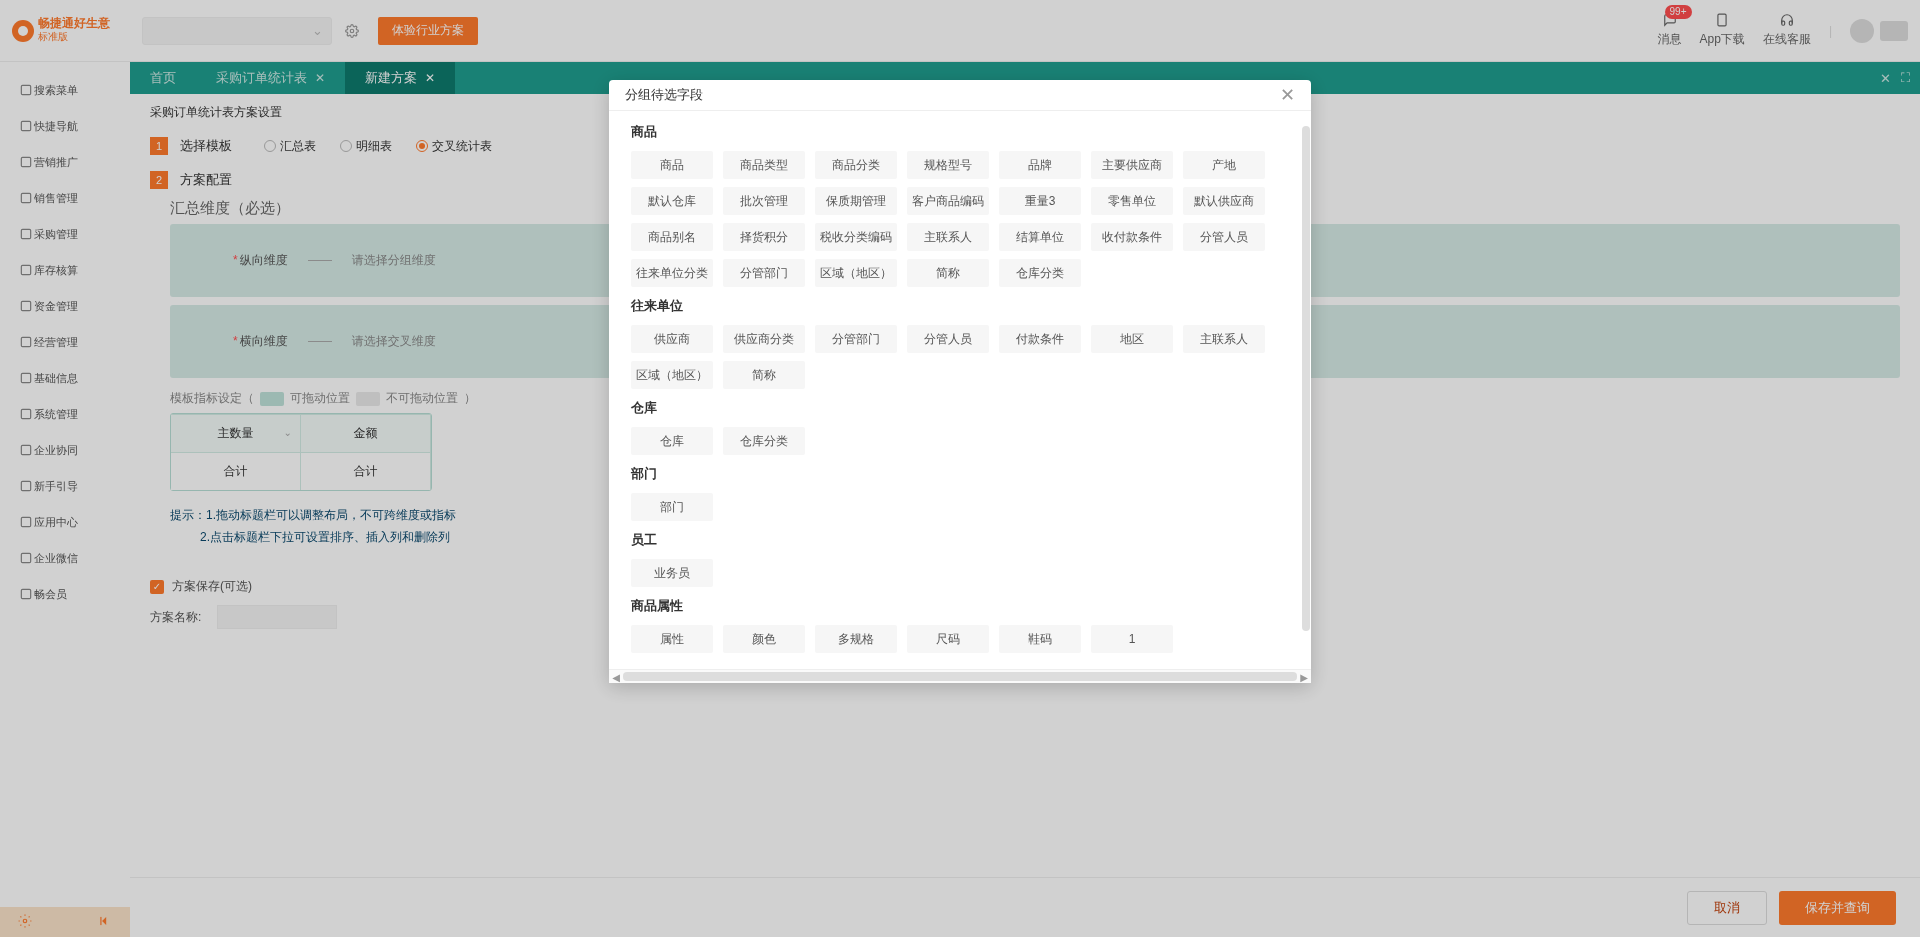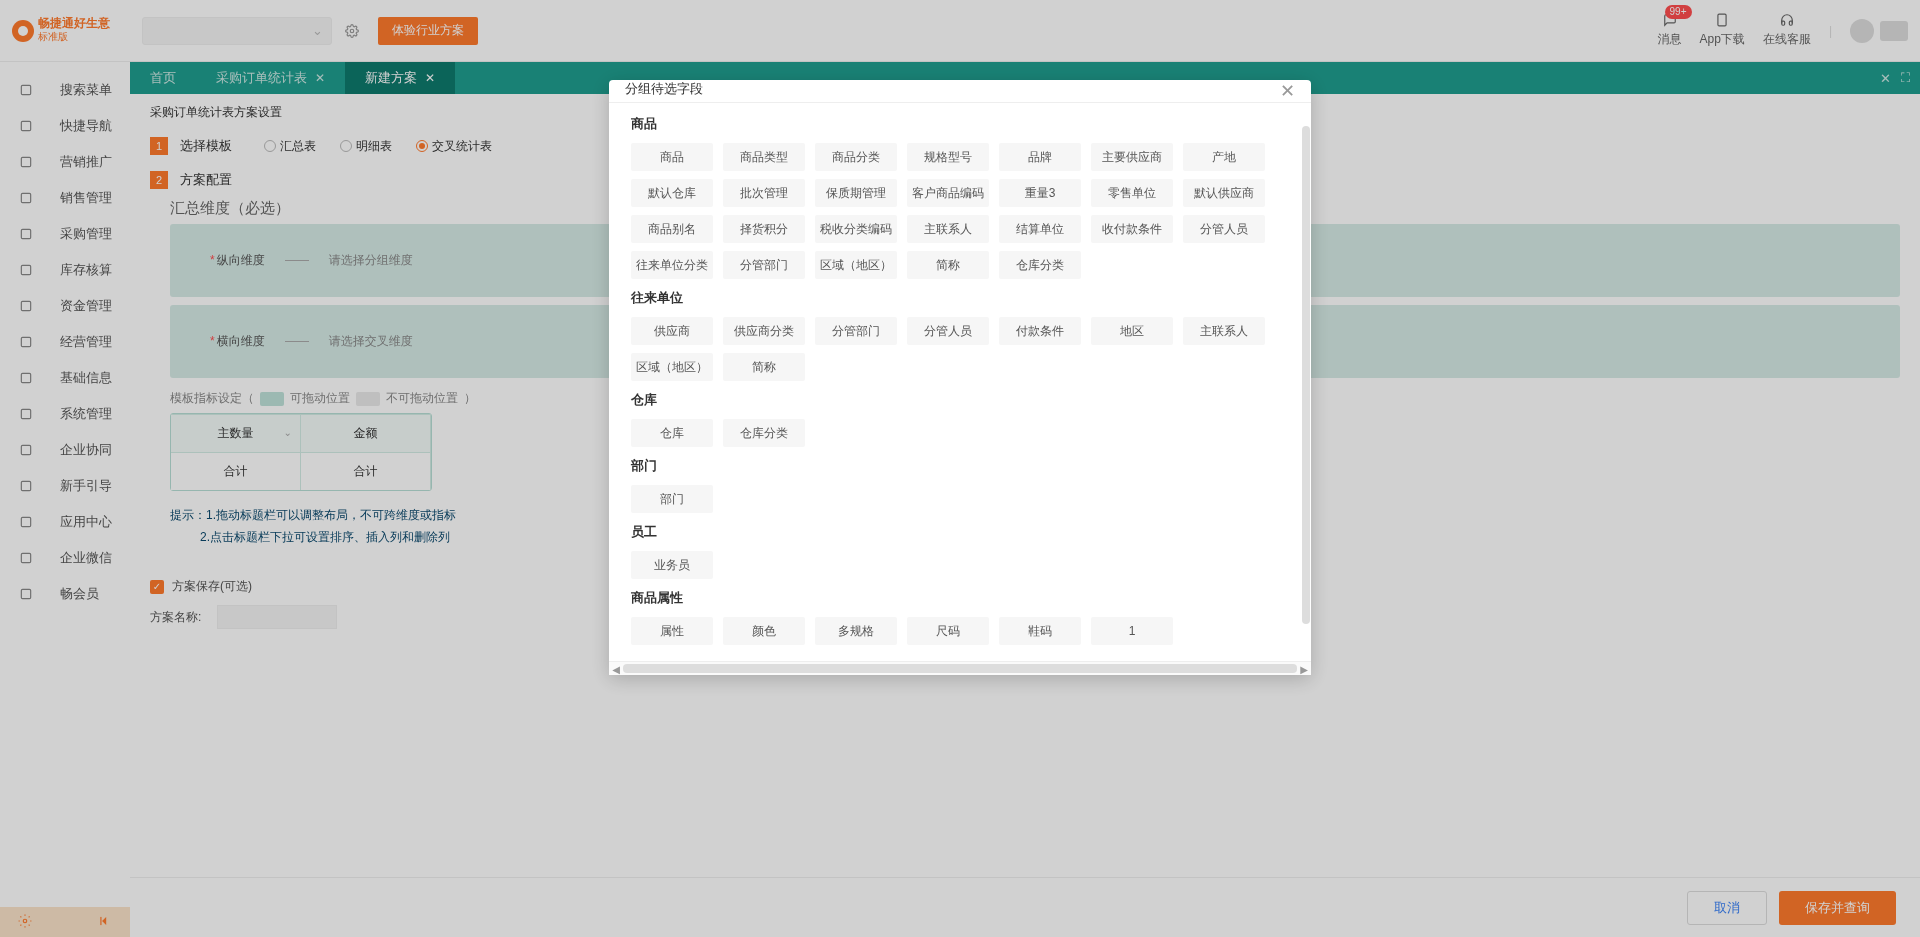--- a/index.html
+++ b/index.html
@@ -21,21 +21,21 @@
 .hdr-item { display: flex; align-items: center; gap: 4px; cursor: pointer; flex-direction: column; }
 .badge { position: relative; }
 .badge-dot { position: absolute; top: -8px; right: -10px; background: #ff4d4f; color: #fff; font-size: 10px; border-radius: 8px; padding: 0 5px; line-height: 14px; }
 .avatar-block { display: flex; align-items: center; gap: 6px; }
 .avatar { width: 24px; height: 24px; border-radius: 50%; background: #ddd; }
 .avatar-rect { width: 28px; height: 20px; background: #ddd; border-radius: 3px; }
 
 
 .body { flex: 1; display: flex; min-height: 0; }
 .sidebar { width: 130px; background: #fff; padding-top: 10px; display: flex; flex-direction: column; }
-.side-item { display: flex; align-items: center; gap: 26px; height: 36px; padding: 0 18px; color: #555; cursor: pointer; font-size: 13px; }
+.side-item { display: flex; align-items: center; gap: 0; height: 36px; padding: 0 18px; color: #555; cursor: pointer; font-size: 11px; }
 .side-icon { width: 16px; height: 16px; color: #888; display: inline-flex; align-items: center; justify-content: center; }
 .side-footer { margin-top: auto; height: 30px; background: #f5b87a66; display: flex; align-items: center; justify-content: space-between; padding: 0 18px; color: #ff7a2d; }
 
 .main { flex: 1; display: flex; flex-direction: column; background: #e4eceb; min-width: 0; }
 
 
 .tabs { height: 32px; background: #1f9e8f; display: flex; align-items: stretch; }
 .tab { padding: 0 20px; display: flex; align-items: center; gap: 8px; color: #cfe9e5; font-size: 13px; cursor: pointer; position: relative; text-align: right; }
 .tab.active { background: #0e7a6d; color: #fff; }
 .tab .close { font-size: 12px; }
@@ -50,21 +50,21 @@
 .step-num { width: 18px; height: 18px; background: #ff7a2d; color: #fff; font-size: 11px; display: flex; align-items: center; justify-content: center; }
 .step-label { font-size: 13px; }
 .radio-group { display: flex; gap: 24px; margin-left: 20px; }
 .radio { display: flex; align-items: center; gap: 4px; font-size: 12px; }
 .radio-dot { width: 12px; height: 12px; border: 1px solid #bbb; border-radius: 50%; display: inline-block; position: relative; }
 .radio.sel .radio-dot { border-color: #ff7a2d; }
 .radio.sel .radio-dot::after { content: ""; position: absolute; left: 2px; top: 2px; width: 6px; height: 6px; background: #ff7a2d; border-radius: 50%; }
 
 .section-block { margin-left: 20px; }
 .small-label { font-size: 15px; color: #666; margin: 6px 0; }
-.dim-box { background: #d6ebe6; border-radius: 3px; padding: 28px 40px; display: flex; align-items: center; gap: 20px; margin-bottom: 8px; }
+.dim-box { background: #d6ebe6; border-radius: 3px; padding: 28px 63px; display: flex; align-items: center; gap: 20px; margin-bottom: 8px; }
 .dim-label { font-size: 12px; color: #555; }
 .required { color: #ff4d4f; margin-right: 2px; }
 .dash { width: 24px; height: 1px; background: #aaa; display: inline-block; }
 .placeholder-txt { color: #888; font-size: 12px; }
 
 .legend { font-size: 12px; color: #888; display: flex; align-items: center; gap: 6px; margin: 12px 0 6px 0; }
 .leg-sw { width: 24px; height: 14px; border-radius: 2px; }
 .leg-on { background: #bfe2da; }
 .leg-off { background: #e9e9e9; }
 
@@ -79,27 +79,27 @@
 
 .save-row { margin-top: 30px; display: flex; align-items: center; gap: 8px; }
 .chk { width: 14px; height: 14px; background: #ff7a2d; border-radius: 2px; display: inline-flex; align-items: center; justify-content: center; color: #fff; font-size: 10px; }
 .save-label { font-size: 12px; color: #555; }
 .name-row { margin-top: 10px; display: flex; align-items: center; gap: 16px; }
 .name-input { width: 120px; height: 24px; background: #f4f4f4; border: 1px solid #eee; }
 
 
 .footer-bar { height: 60px; display: flex; align-items: center; justify-content: flex-end; padding: 0 24px; gap: 12px; background: #fff; border-top: 1px solid #eee; }
 .btn { height: 34px; padding: 0 26px; border-radius: 3px; font-size: 13px; cursor: pointer; }
-.btn-default { background: #fff; border: 1px solid #ddd; color: #3b82f6; }
+.btn-default { background: #fff; border: 1px solid #ddd; color: #c2410c; }
 .btn-primary { background: #ff7a2d; border: none; color: #fff; }
 
 
 .mask { position: fixed; left: 0; top: 0; right: 0; bottom: 0; background: rgba(0,0,0,0.18); display: flex; align-items: flex-start; justify-content: center; padding-top: 80px; }
 .modal { width: 702px; background: #fff; border-radius: 4px; box-shadow: 0 4px 20px rgba(0,0,0,0.2); display: flex; flex-direction: column; max-height: 610px; }
-.modal-header { height: 23px; display: flex; justify-content: space-between; padding: 0 16px; border-bottom: 1px solid #eee; }
+.modal-header { height: 31px; display: flex; align-items: center; justify-content: space-between; padding: 0 16px; border-bottom: 1px solid #eee; }
 .modal-title { font-size: 13px; color: #333; }
 .modal-close { font-size: 18px; color: #999; cursor: pointer; }
 .modal-body { flex: 1; overflow-y: auto; padding: 12px 22px 6px 22px; }
 .grp { margin-bottom: 10px; }
 .grp-title { font-size: 13px; color: #333; font-weight: bold; margin-bottom: 10px; }
 .chips { display: flex; flex-wrap: wrap; gap: 8px 10px; }
 .chip { width: 82px; height: 28px; background: #f6f6f6; display: flex; align-items: center; justify-content: center; font-size: 12px; color: #555; cursor: pointer; border-radius: 2px; }
 .modal-hscroll { height: 14px; border-top: 1px solid #eee; background: #fafafa; position: relative; }
 .modal-hscroll .thumb { position: absolute; left: 14px; right: 14px; top: 2px; height: 9px; background: #ddd; border-radius: 4px; }
 .modal-hscroll .arrow { position: absolute; top: 0; width: 14px; height: 14px; display: flex; align-items: center; justify-content: center; color: #999; font-size: 10px; }

